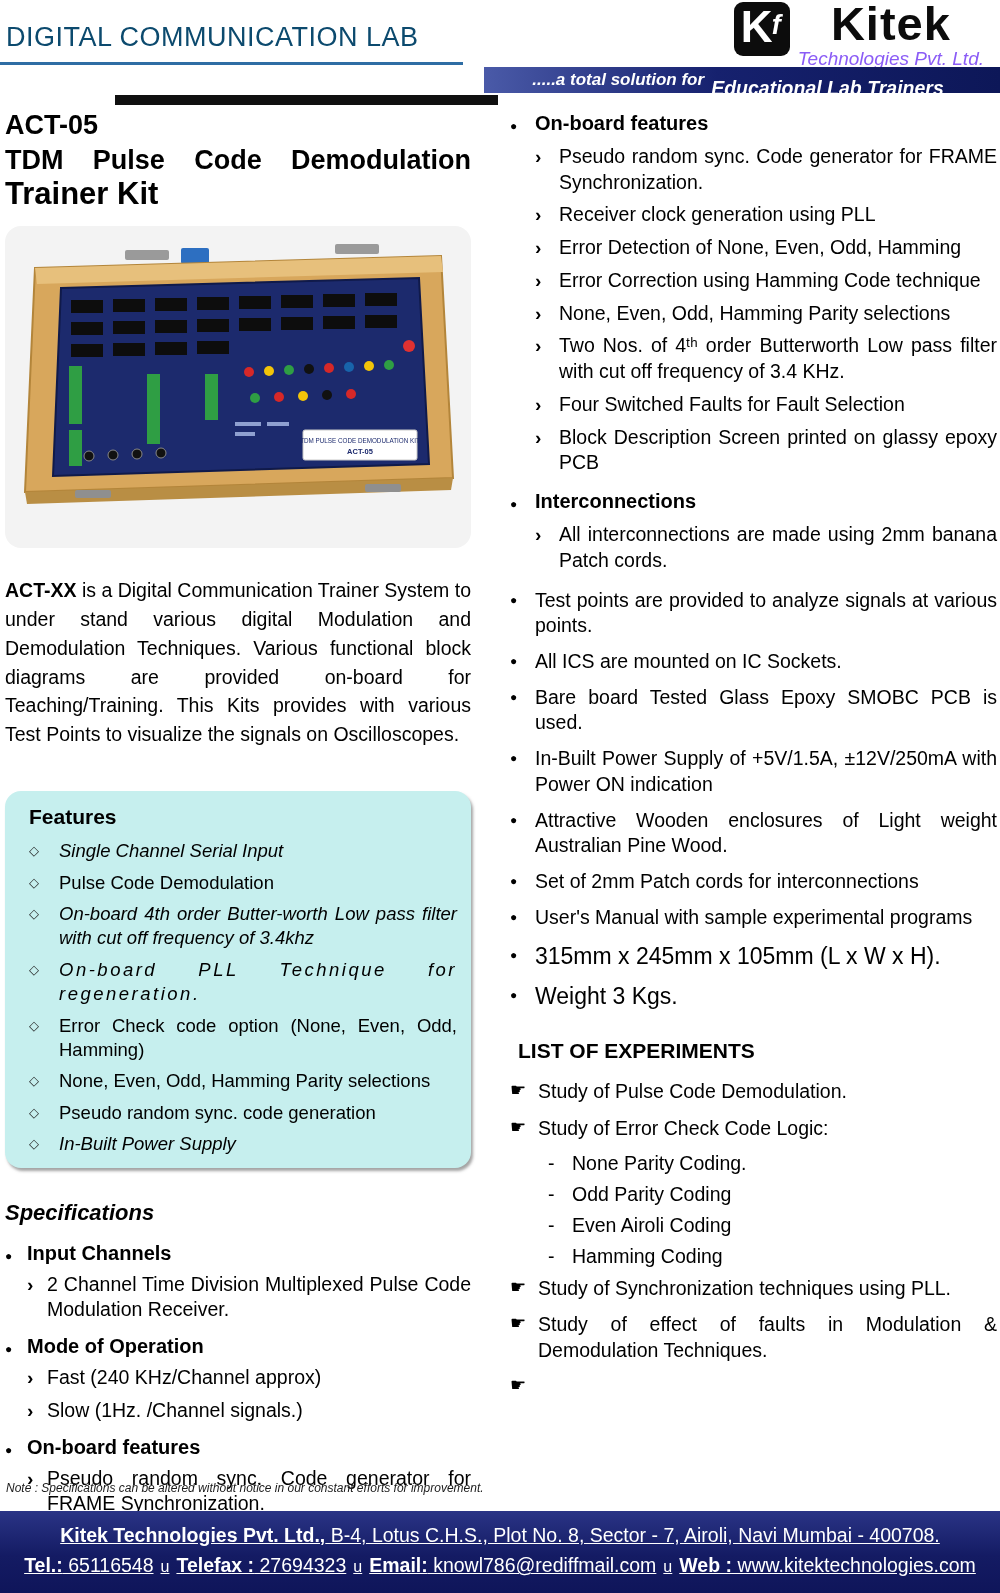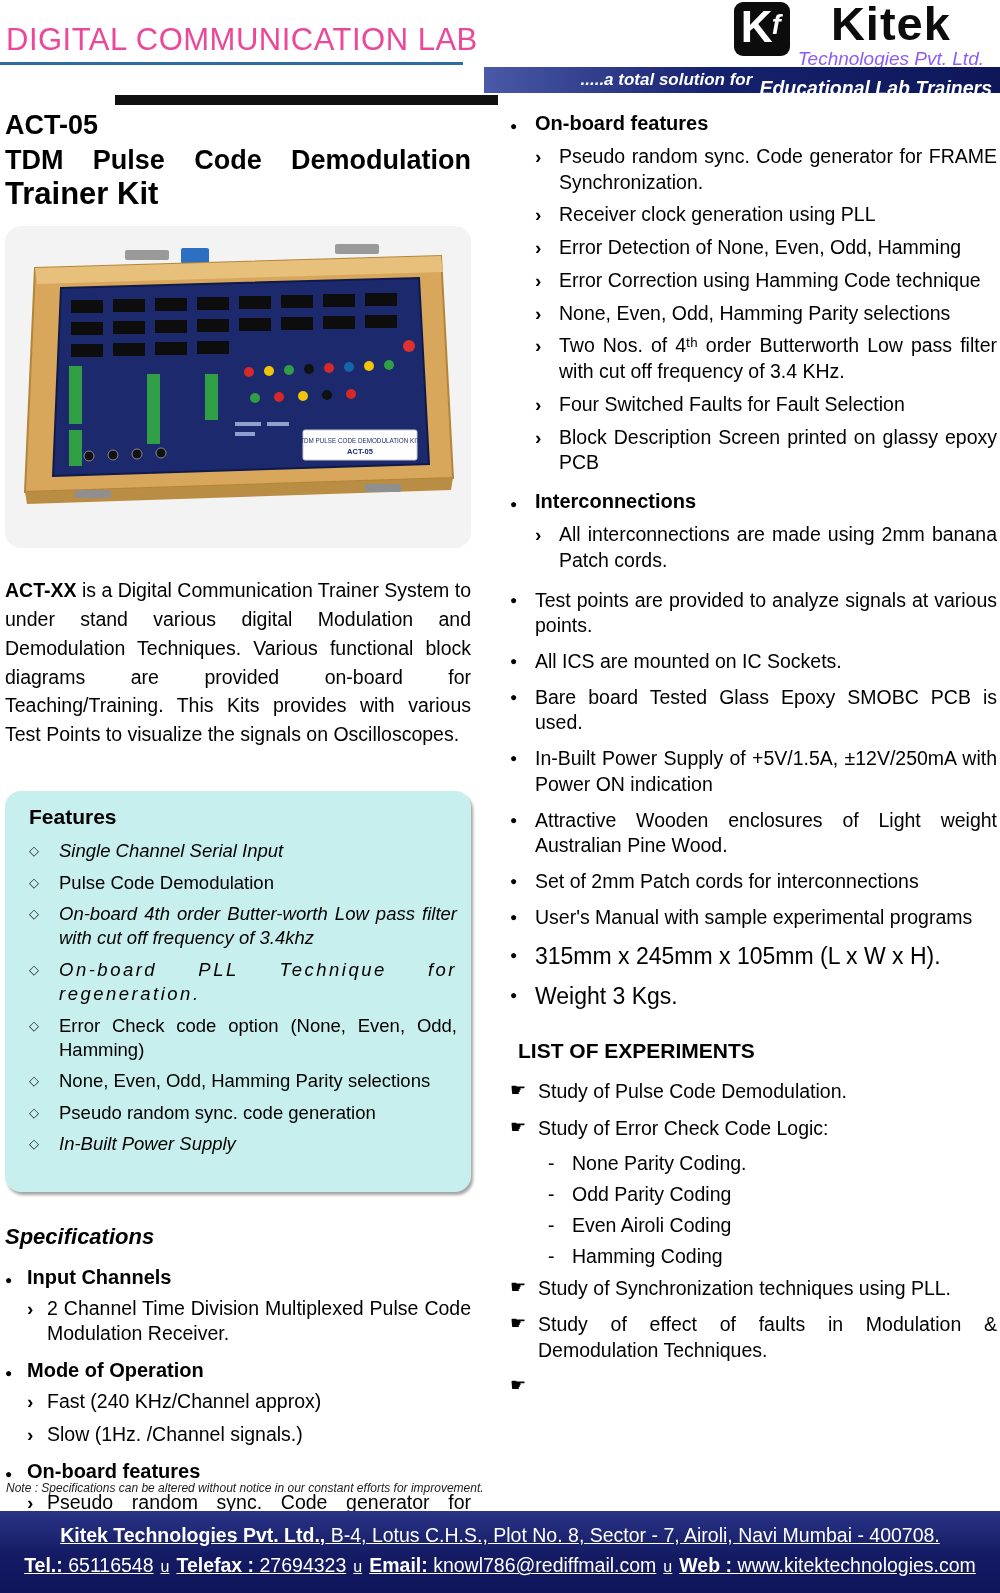--- a/index.html
+++ b/index.html
@@ -2,45 +2,45 @@
 <html><head>
 <meta charset="utf-8">
 <style>
   html,body{margin:0;padding:0;}
   body{
     width:1000px;height:1593px;position:relative;overflow:hidden;
     background:#ffffff;color:#000;
     font-family:"Liberation Sans","DejaVu Sans",sans-serif;
   }
   
-  .lab-title{position:absolute;left:6px;top:22px;font-size:31px;color:#ec4899;letter-spacing:0.5px;}
+  .lab-title{position:absolute;left:6px;top:22px;font-size:27px;color:#0c4a6e;letter-spacing:0.5px;}
   .blue-rule{position:absolute;left:0;top:62px;width:463px;height:3px;background:#2e6da4;}
   .black-bar{position:absolute;left:115px;top:95px;width:383px;height:10px;background:#101010;}
   .tagline-bar{position:absolute;left:484px;top:67px;width:516px;height:26px;box-sizing:border-box;
     background:linear-gradient(90deg,#4a5aa8 0%,#16216e 45%,#0d1758 100%);
-    display:flex;align-items:center;justify-content:flex-end;padding-right:8px;}
+    display:flex;align-items:center;justify-content:center;padding-right:8px;}
   .tagline-prefix{color:#fff;font-style:italic;font-weight:bold;font-size:17px;white-space:pre;}
   .tagline-main{color:#fff;font-style:italic;font-weight:bold;font-size:19.5px;margin-left:7px;white-space:pre;margin-top:16px;}
   .logo{position:absolute;top:2px;right:16px;display:flex;align-items:flex-start;}
   .logo-mark{width:56px;height:54px;background:#0c0c0c;border-radius:9px;color:#fff;position:relative;margin-right:8px;flex:none;}
   .logo-mark .k{position:absolute;left:7px;top:1px;font-size:44px;font-weight:bold;line-height:1.1;}
   .logo-mark .f{position:absolute;right:9px;top:8px;font-size:27px;font-style:italic;font-weight:bold;}
   .logo-text{display:flex;flex-direction:column;align-items:center;}
   .logo-brand{font-size:47px;font-weight:bold;line-height:0.92;color:#0c0c0c;letter-spacing:1px;}
   .logo-sub{font-size:19px;font-weight:normal;font-style:italic;color:#8b5cf6;margin-top:3px;}
   
   .col-left{position:absolute;left:5px;top:110px;width:466px;}
   .col-right{position:absolute;left:510px;top:110px;width:487px;}
   
   .model{font-size:27px;font-weight:bold;margin:0 0 4px 0;}
   .kit-title1{font-size:27px;font-weight:bold;margin:0;text-align:justify;text-align-last:justify;}
   .kit-title2{font-size:31px;font-weight:bold;margin:0 0 14px 0;}
   .kit-photo{width:466px;height:322px;margin-bottom:24px;}
   .desc{font-size:19.5px;line-height:1.48;text-align:justify;margin:0 0 42px 0;}
-  .features-box{background:#c6efee;border-radius:16px;padding:14px 14px 28px 24px;margin-bottom:32px;
+  .features-box{background:#c6efee;border-radius:16px;padding:14px 14px 4px 24px;margin-bottom:32px;
     box-shadow:2px 3px 3px rgba(90,90,90,0.55);}
   .features-title{font-size:21px;font-weight:bold;margin:0 0 10px 0;}
   .feature-item{display:flex;font-size:18.5px;line-height:1.32;margin-bottom:7px;}
   .feature-item .glyph{width:30px;flex:none;font-size:13px;padding-top:3px;color:#222;}
   .feature-item .txt{flex:1;text-align:justify;}
   .feature-item.it .txt{font-style:italic;}
   .feature-item.sp .txt{letter-spacing:2.5px;}
   .spec-title{font-size:22px;font-weight:bold;font-style:italic;margin:14px 0 16px 0;}
   .spec-heading{display:flex;align-items:baseline;font-size:20px;font-weight:bold;margin:12px 0 7px 0;}
   .spec-heading .glyph{width:22px;flex:none;font-size:12px;}

